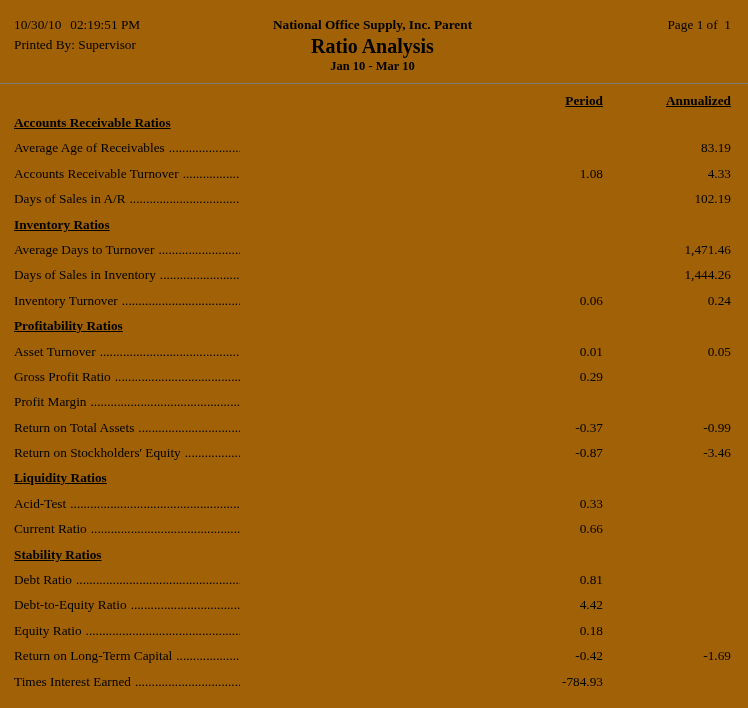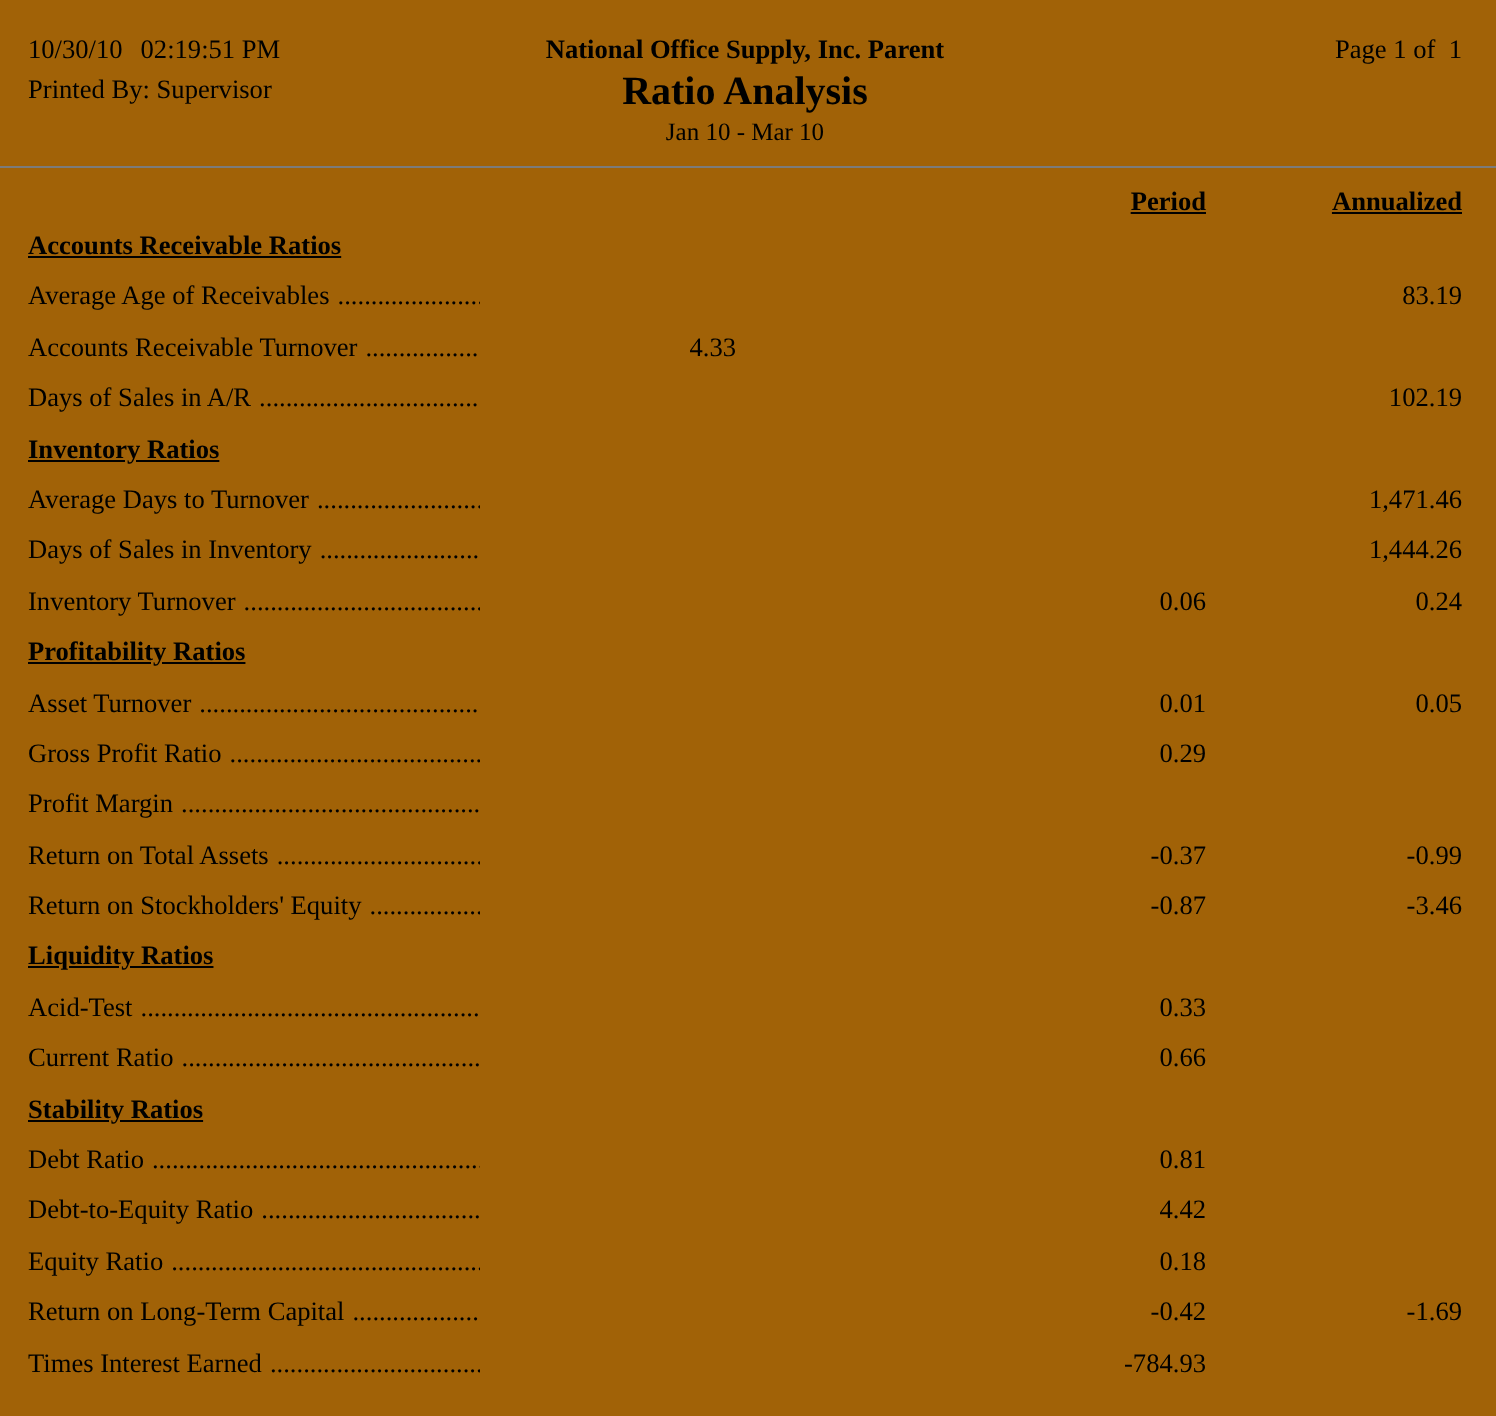--- a/index.html
+++ b/index.html
@@ -20,21 +20,21 @@
     grid-template-columns: 1fr auto 1fr;
     align-items: start;
     padding: 15px 17px 0 14px;
   }
   .hcol.left { text-align: left; }
   .hline { line-height: 20px; white-space: nowrap; }
   .time { margin-left: 9px; }
   .hcol.center { text-align: center; }
   .company { font-weight: bold; line-height: 19px; white-space: nowrap; }
   .title { font-weight: bold; font-size: 20px; line-height: 24px; white-space: nowrap; text-align: center; }
-  .range { font-weight: normal; font-size: 12.5px; line-height: 16px; white-space: nowrap; text-align: center; }
+  .range { font-weight: bold; font-size: 12.5px; line-height: 16px; white-space: nowrap; text-align: center; }
   .hcol.right { text-align: right; line-height: 20px; white-space: pre; }
   .rule { border-top: 1px solid #7b7b7b; margin-top: 9px; }
   .tbl { padding-left: 14px; margin-top: 9px; }
   .colhdr { display: flex; font-weight: bold; height: 17px; margin-bottom: 5px; }
   .chu { text-decoration: underline; }
   .lbl { width: 226px; overflow: hidden; white-space: nowrap; flex: none; }
   .dots { padding-left: 4px; }
   .val { flex: none; text-align: right; white-space: nowrap; }
   .p { width: 363px; }
   .a { width: 128px; }
@@ -72,20 +72,21 @@
     <div class="row sec">
       <span class="sec-title">Accounts Receivable Ratios</span>
     </div>
     <div class="row">
       <div class="lbl"><span>Average Age of Receivables</span><span class="dots">................................................................................</span></div>
       <div class="val p"></div>
       <div class="val a">83.19</div>
     </div>
     <div class="row">
       <div class="lbl"><span>Accounts Receivable Turnover</span><span class="dots">................................................................................</span></div>
+      <div class="val p">1.08</div>
       <div class="val a">4.33</div>
     </div>
     <div class="row">
       <div class="lbl"><span>Days of Sales in A/R</span><span class="dots">................................................................................</span></div>
       <div class="val p"></div>
       <div class="val a">102.19</div>
     </div>
 
     <div class="row sec">
       <span class="sec-title">Inventory Ratios</span>

